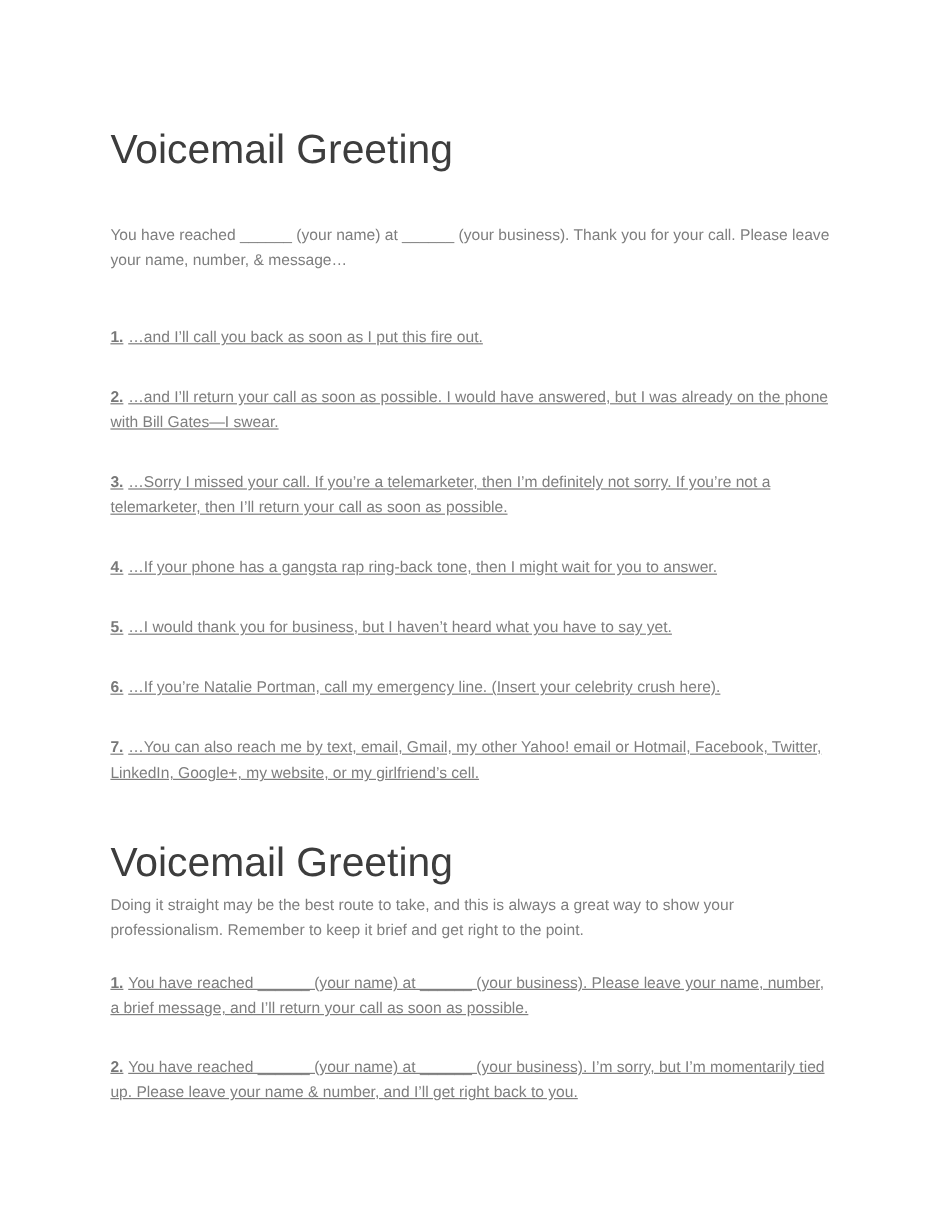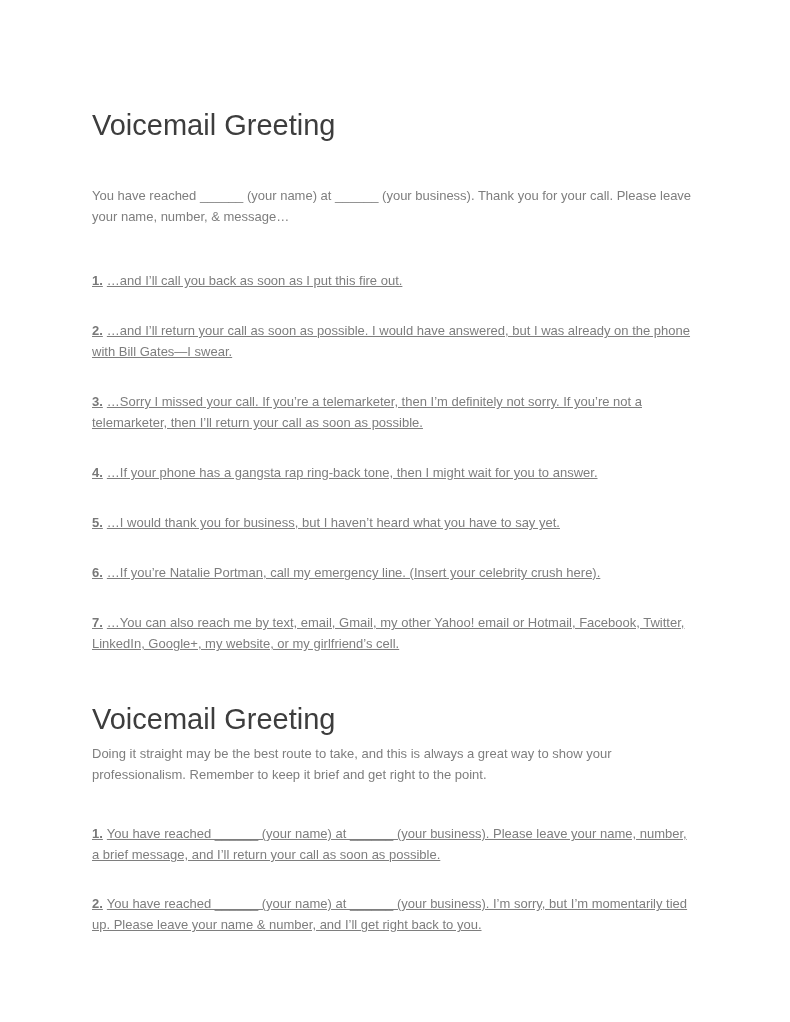--- a/index.html
+++ b/index.html
@@ -18,41 +18,41 @@
     width: 790px;
     height: 1022px;
     padding: 108px 92px 0 92px;
     background: #ffffff;
   }
   .content {
     width: 601px;
   }
   h1.doc-title {
     margin: 0 0 42px 0;
-    font-size: 29px;
+    font-size: 34px;
     line-height: 35px;
     font-weight: 400;
     color: #3d3d3d;
     letter-spacing: 0;
   }
   h1.doc-title.second {
     margin-top: 48px;
     margin-bottom: 6px;
   }
   p {
     margin: 0;
     font-size: 13px;
     line-height: 21px;
     color: #7e7e7e;
   }
   p.intro {
     margin-bottom: 43px;
   }
   p.intro.second {
-    margin-bottom: 38px;
+    margin-bottom: 23px;
   }
   p.item {
     margin-bottom: 29px;
     text-decoration: underline;
   }
   p.item.sec2 {
     margin-bottom: 28px;
   }
   p.item .num {
     font-weight: 700;

